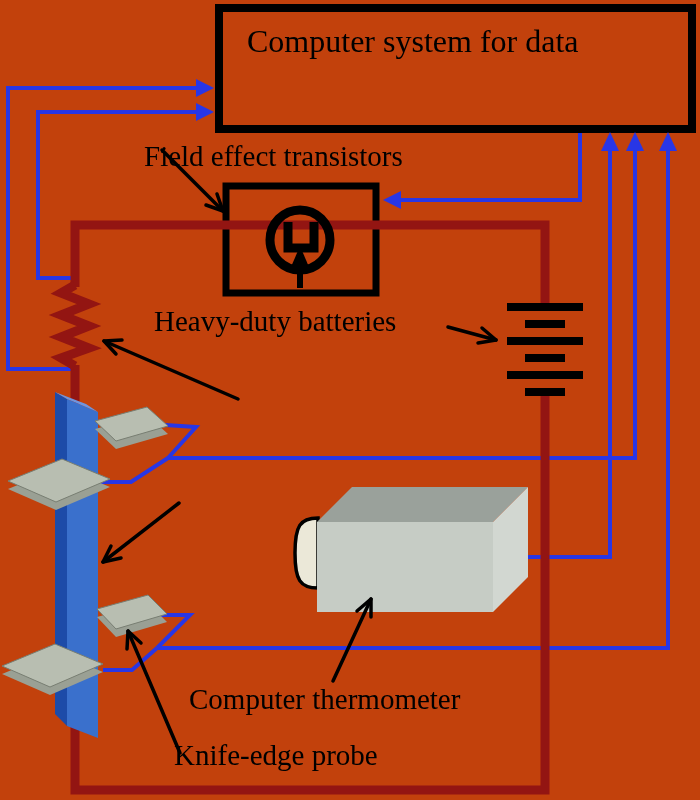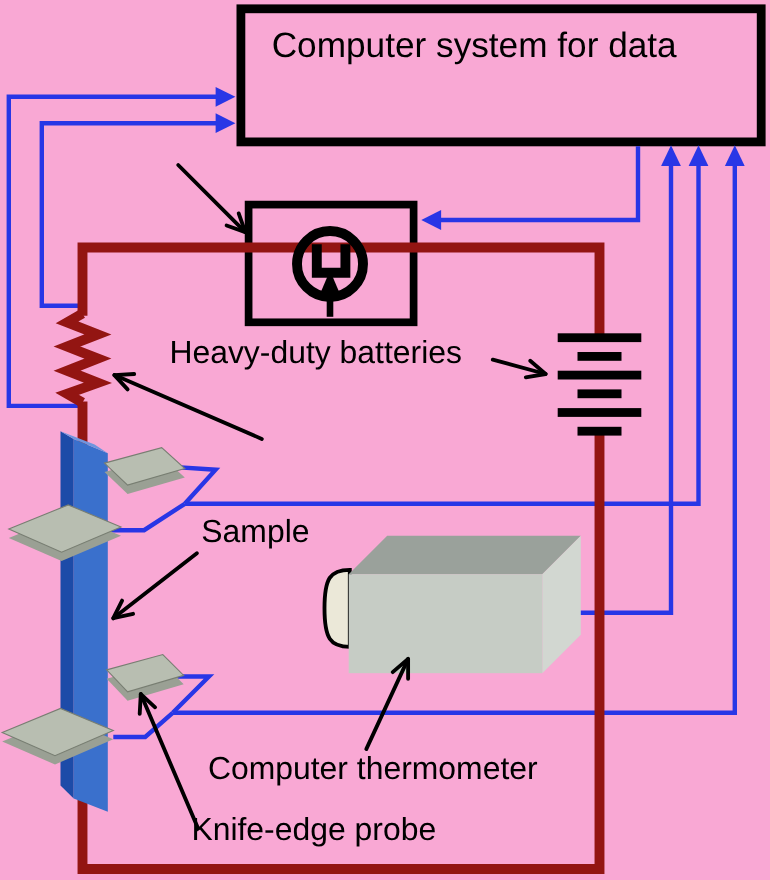--- a/index.html
+++ b/index.html
@@ -1,17 +1,17 @@
 <!DOCTYPE html>
 <html style="--circuit-red: #931512; --signal-blue: #2836e6; --sample-blue: #3a70cc; --sample-blue-dark: #1d4ba8; --sample-blue-top: #6f95de; --plate-top: #b8beb1; --plate-side: #9aa094; --thermo-front: #c6ccc5; --thermo-top: #9aa19b; --thermo-side: #d2d7d1; --lens-cream: #ebe8d8;"><head>
 <meta charset="utf-8">
 <style>
   html,body{margin:0;padding:0;background:#fff;}
-  #stage{position:relative;width:700px;height:800px;background:#f9a8d4;overflow:hidden;
-         font-family:Liberation Sans, sans-serif;}
+  #stage{position:relative;width:700px;height:800px;background:#c2410c;overflow:hidden;
+         font-family:Liberation Serif, serif;}
   #diagram-svg{position:absolute;left:0;top:0;}
   .lbl{position:absolute;white-space:nowrap;color:#000;font-size:29px;line-height:1.1;}
   .boxtext{position:absolute;left:247px;top:18px;width:440px;color:#000;
            font-size:32px;line-height:47px;}
   
   .wire-red{stroke:var(--circuit-red,#931512);stroke-width:9;fill:none;}
   .wire-blue{stroke:var(--signal-blue,#2836e6);stroke-width:4;fill:none;}
   .head-blue{fill:var(--signal-blue,#2836e6);stroke:none;}
   .blk{stroke:#000;fill:none;}
   .barb{stroke:#000;stroke-width:3.5;fill:none;stroke-linecap:round;}
@@ -132,18 +132,18 @@
       <path class="barb" d="M180 753 L128 631"></path>
       <path class="barb" d="M128 631 L141 643 M128 631 L127 649"></path>
     </g>
   </g>
 </svg>
 
   <div class="boxtext">
     <div>Computer system for data</div>
   </div>
 
+  <div class="lbl" style="left:144px;top:141px;">Field effect transistors</div>
   <div class="lbl" style="left:154px;top:306px;">Heavy-duty batteries</div>
-  <div class="lbl" style="left:183px;top:469px;">Sample</div>
   <div class="lbl" style="left:189px;top:684px;">Computer thermometer</div>
   <div class="lbl" style="left:174px;top:740px;">Knife-edge probe</div>
 
 </div>
 
 </body></html>

